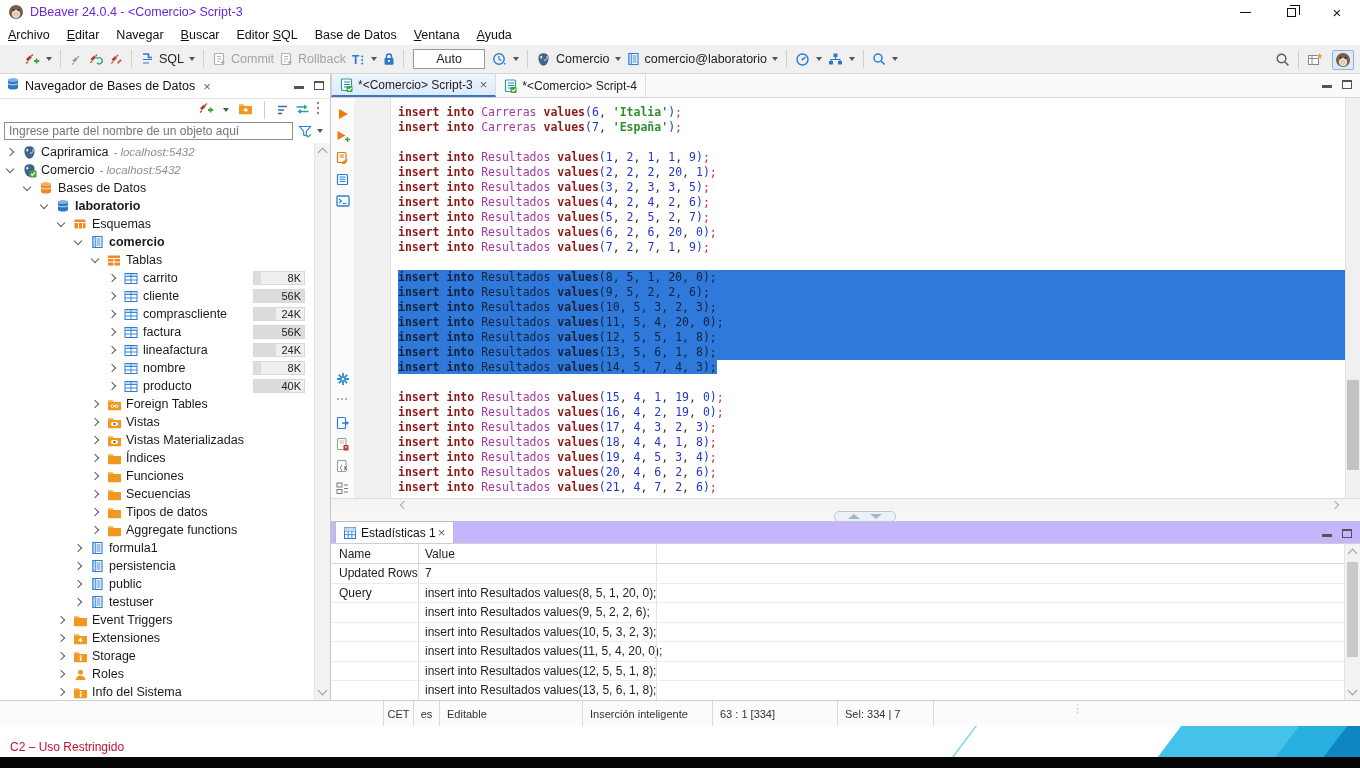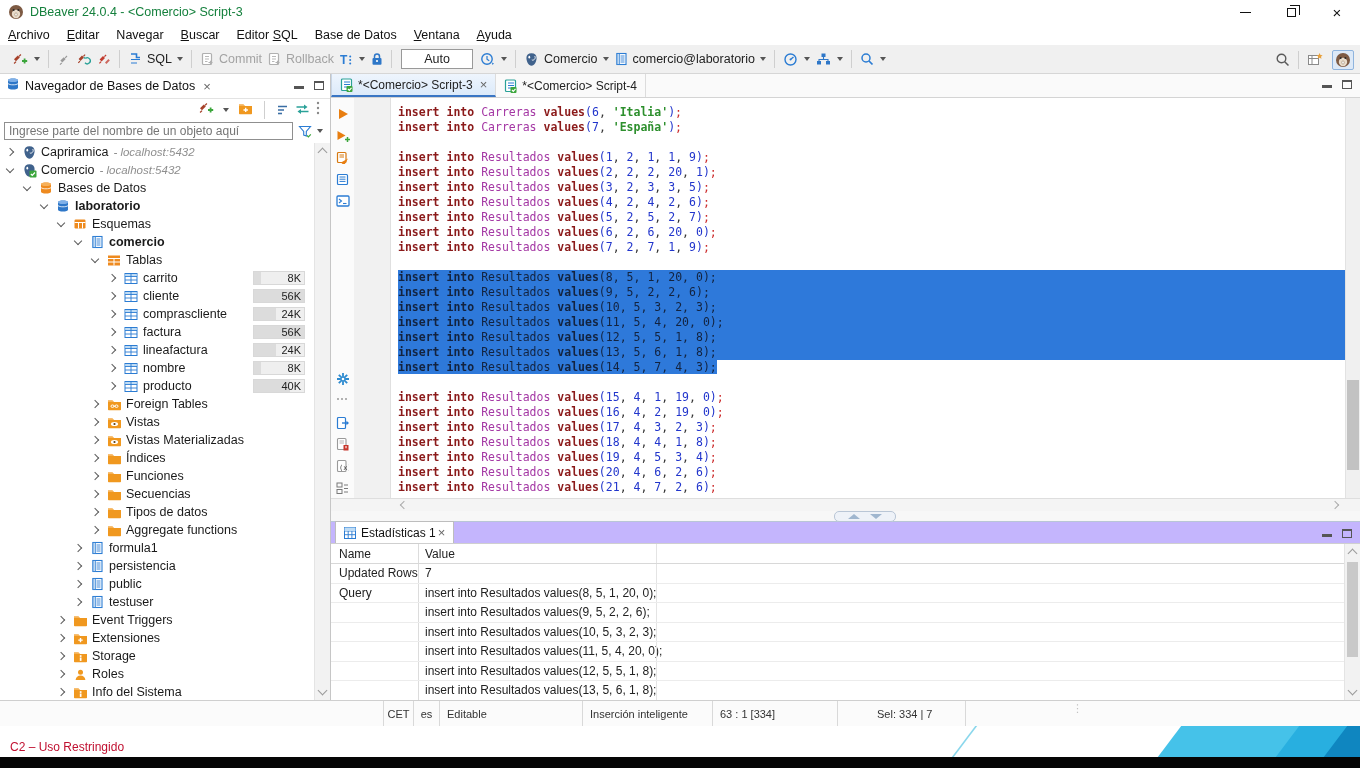--- a/index.html
+++ b/index.html
@@ -3,36 +3,36 @@
 <meta charset="utf-8">
 <style>
   html,body{margin:0;padding:0;width:1360px;height:768px;overflow:hidden;
     font-family:"Liberation Sans",sans-serif;background:#fff;color:#222;}
   *{box-sizing:border-box;}
   #app{position:relative;width:1360px;height:768px;background:#fff;}
 
   
   #titlebar{position:absolute;top:0;left:0;right:0;height:24px;background:#fff;display:flex;align-items:center;}
   #titlebar .logo{margin:0 6px 0 8px;display:flex;}
-  #win-title{font-size:12.5px;color:#15803d;}
+  #win-title{font-size:12.5px;color:#6d28d9;}
   #win-controls{position:absolute;right:0;top:0;height:24px;display:flex;}
   .winbtn{width:46px;height:24px;display:flex;align-items:center;justify-content:center;color:#111;}
   .ico-min{width:11px;height:1px;background:#111;display:inline-block;}
   .ico-restore{width:9px;height:9px;border:1px solid #111;position:relative;display:inline-block;background:#fff;}
   .ico-restore:before{content:"";position:absolute;left:2px;top:-4px;width:9px;height:9px;border:1px solid #111;border-left:none;border-bottom:none;}
   .ico-close{font-size:15px;line-height:1;color:#111;}
 
   
   #menubar{position:absolute;top:24px;left:0;right:0;height:21px;background:#fff;display:flex;align-items:center;padding-left:8px;}
   .menu-item{font-size:12.5px;margin-right:17px;color:#111;}
   .menu-item u{text-decoration:underline;}
 
   
   #toolbar{position:absolute;top:45px;left:0;right:0;height:29px;background:#f0f0f0;
-    border-bottom:1px solid #d6d6d6;display:flex;align-items:center;padding-left:8px;}
+    border-bottom:1px solid #d6d6d6;display:flex;align-items:center;padding-left:20px;}
   .tbtn{display:flex;align-items:center;justify-content:center;height:24px;padding:0 3px;}
   .tsep{width:1px;height:18px;background:#cfcfcf;margin:0 5px;}
   .caret{width:0;height:0;border-left:3.5px solid transparent;border-right:3.5px solid transparent;border-top:4px solid #555;margin:0 3px;}
   .tlabel{font-size:12.5px;margin:0 2px;color:#222;}
   .tlabel.disabled{color:#a3a3a3;}
   #auto-box{width:72px;height:20px;border:1px solid #999;background:#fff;display:flex;align-items:center;justify-content:center;font-size:12.5px;margin:0 4px;}
   #toolbar-right{position:absolute;right:6px;top:45px;height:29px;display:flex;align-items:center;}
   .logo-btn{border:1px solid #8fb4de;background:#dde9f7;border-radius:2px;padding:1px 2px;display:flex;margin-left:6px;}
 
   
@@ -1144,21 +1144,21 @@
     </div>
   </div>
 
   <div id="statusbar">
     <div id="status-items">
         <div class="stitem c" style="width: 30px;">CET</div>
         <div class="stitem c" style="width: 26px;">es</div>
         <div class="stitem" style="width: 143px;">Editable</div>
         <div class="stitem" style="width: 130px;">Inserción inteligente</div>
         <div class="stitem" style="width: 125px;">63 : 1 [334]</div>
-        <div class="stitem" style="width: 96px; margin-left: 32px;">Sel: 334 | 7</div>
+        <div class="stitem" style="width: 96px;">Sel: 334 | 7</div>
       </div>
     <div id="st-dots">⋮</div>
   </div>
 
   <div id="footer">
     <span id="classification">C2 – Uso Restringido</span>
     <div class="fshape" id="fs-line"></div>
     <div class="fshape" id="fs-a"></div>
     <div class="fshape" id="fs-b"></div>
     <div class="fshape" id="fs-c"></div>

